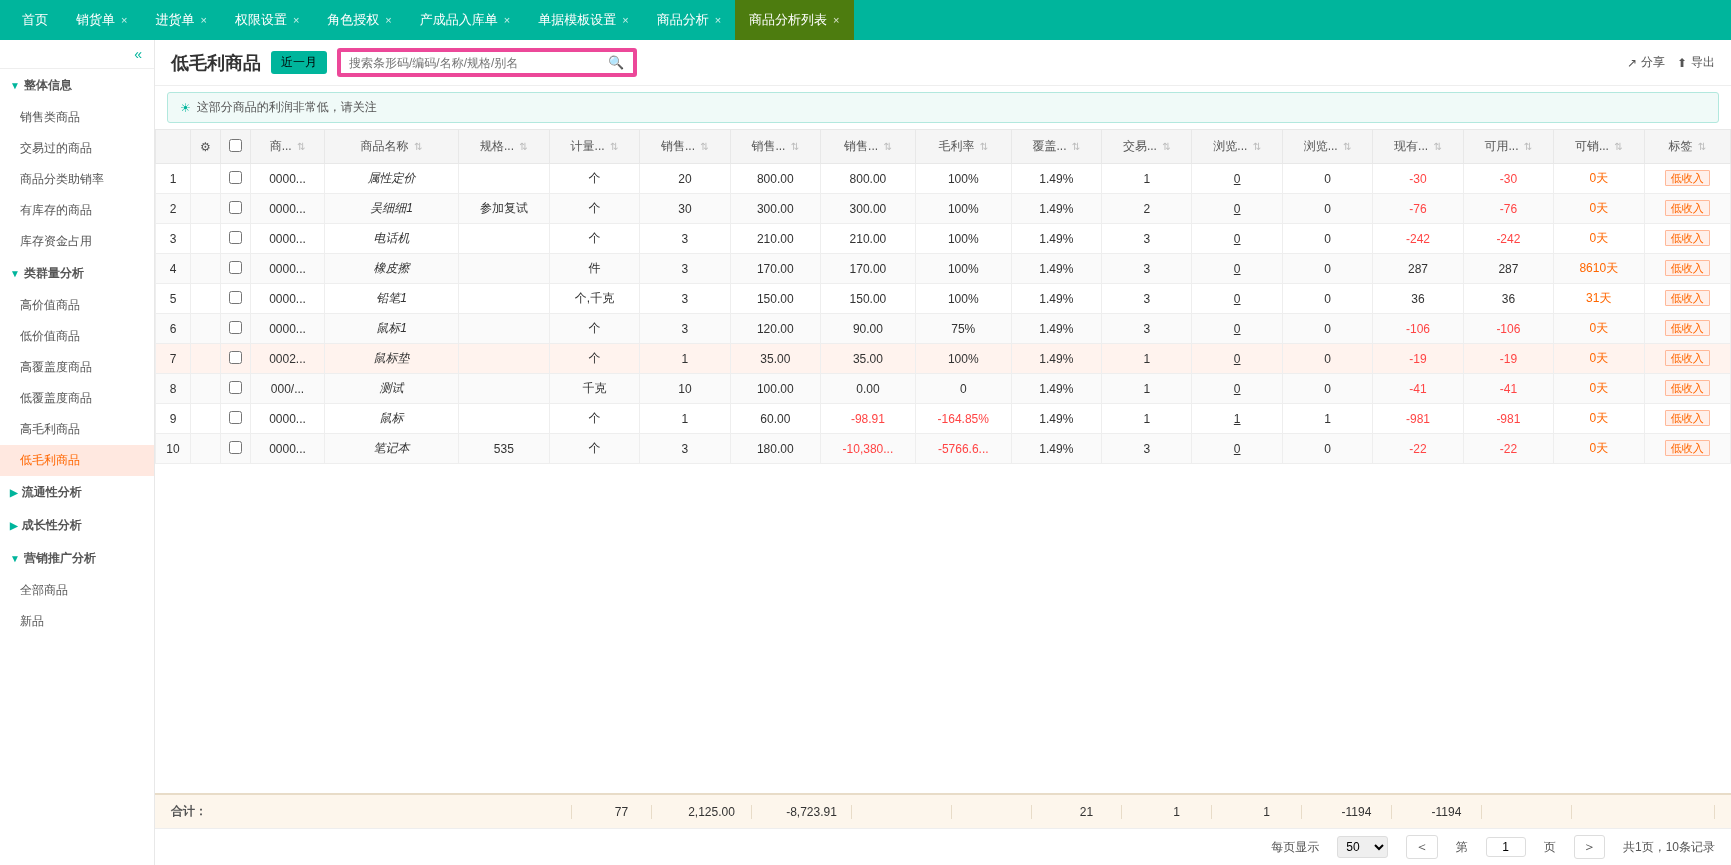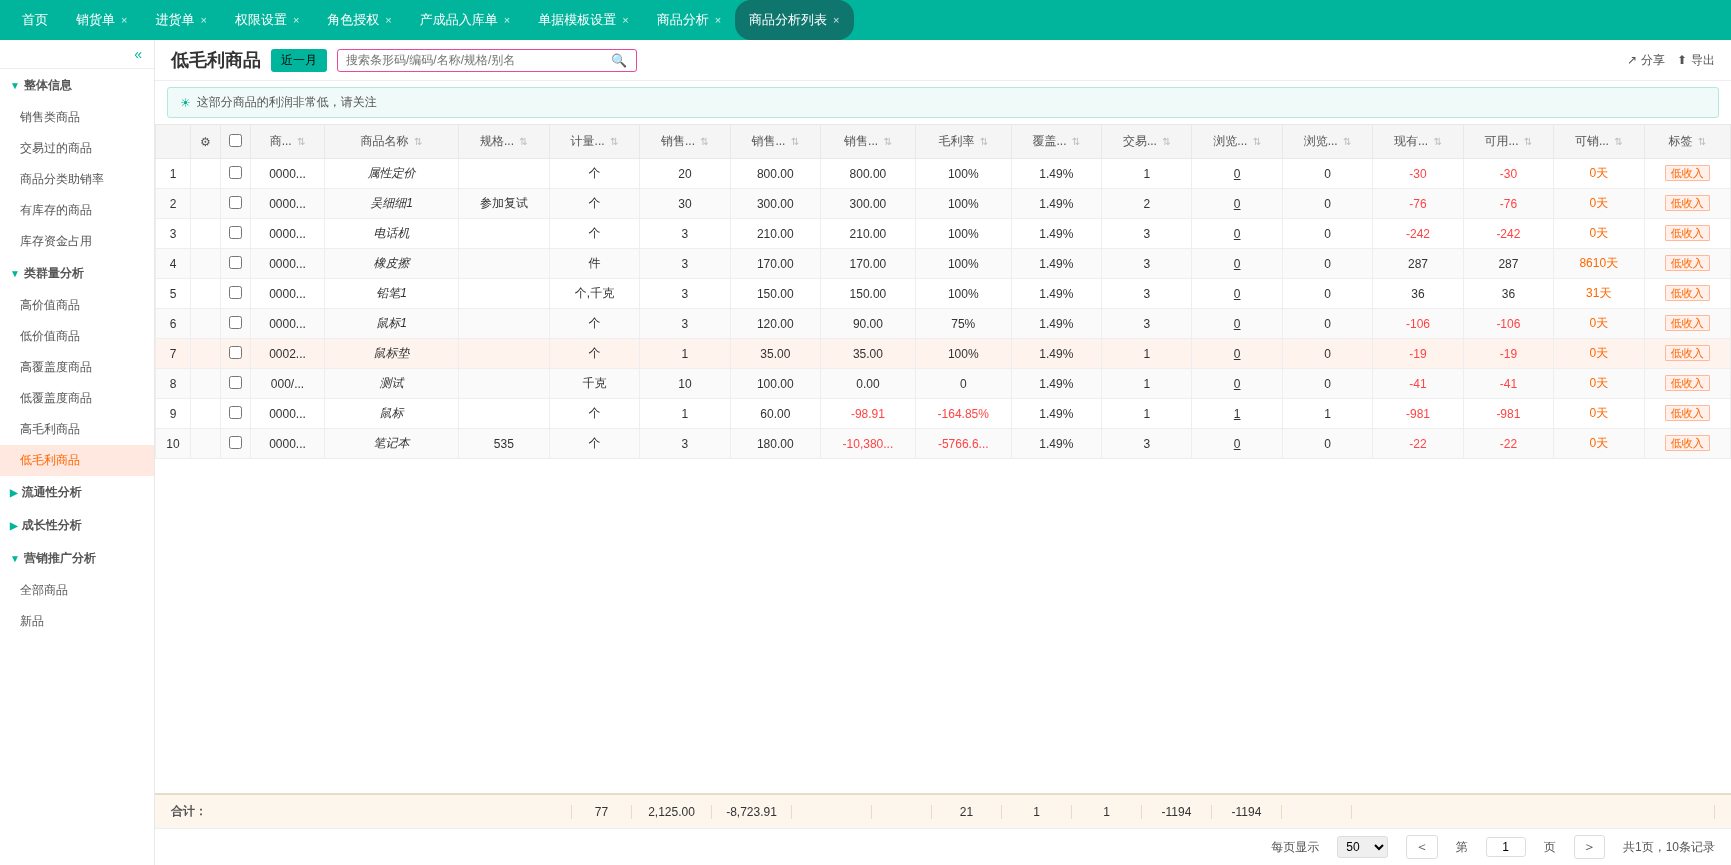--- a/index.html
+++ b/index.html
@@ -17,21 +17,21 @@
     .nav-item {
       color: #fff;
       padding: 0 14px;
       height: 40px;
       display: flex;
       align-items: center;
       cursor: pointer;
       font-size: 13px;
       white-space: nowrap;
     }
-    .nav-item.active { background: #0f766e; border-radius: 16px; }
+    .nav-item.active { background: #4d7c0f; }
     .nav-item .close-x { margin-left: 6px; font-size: 11px; opacity: 0.8; }
 
     
     .main-container {
       display: flex;
       height: calc(865px - 40px);
     }
 
     
     .sidebar {
@@ -89,21 +89,21 @@
       color: #000000;
       border: none;
       border-radius: 3px;
       padding: 3px 10px;
       font-size: 12px;
       cursor: pointer;
     }
     .search-box {
       display: flex;
       align-items: center;
-      border: 1px solid #ec4899;
+      border: 4px solid #ec4899;
       border-radius: 3px;
       padding: 3px 8px;
       flex: 1;
       max-width: 300px;
     }
     .search-box input {
       border: none;
       outline: none;
       font-size: 12px;
       color: #999;
@@ -204,20 +204,21 @@
       display: flex;
       align-items: center;
       gap: 0;
       flex-shrink: 0;
       font-size: 12px;
     }
     .footer-label { color: #555; font-weight: bold; margin-right: 10px; }
     .footer-cells {
       display: flex;
       flex: 1;
+      gap: 20px;
     }
     .footer-cell {
       text-align: center;
       padding: 0 6px;
       border-right: 1px solid #e8dcc8;
       color: #333;
     }
 
     
     .pagination-bar {

